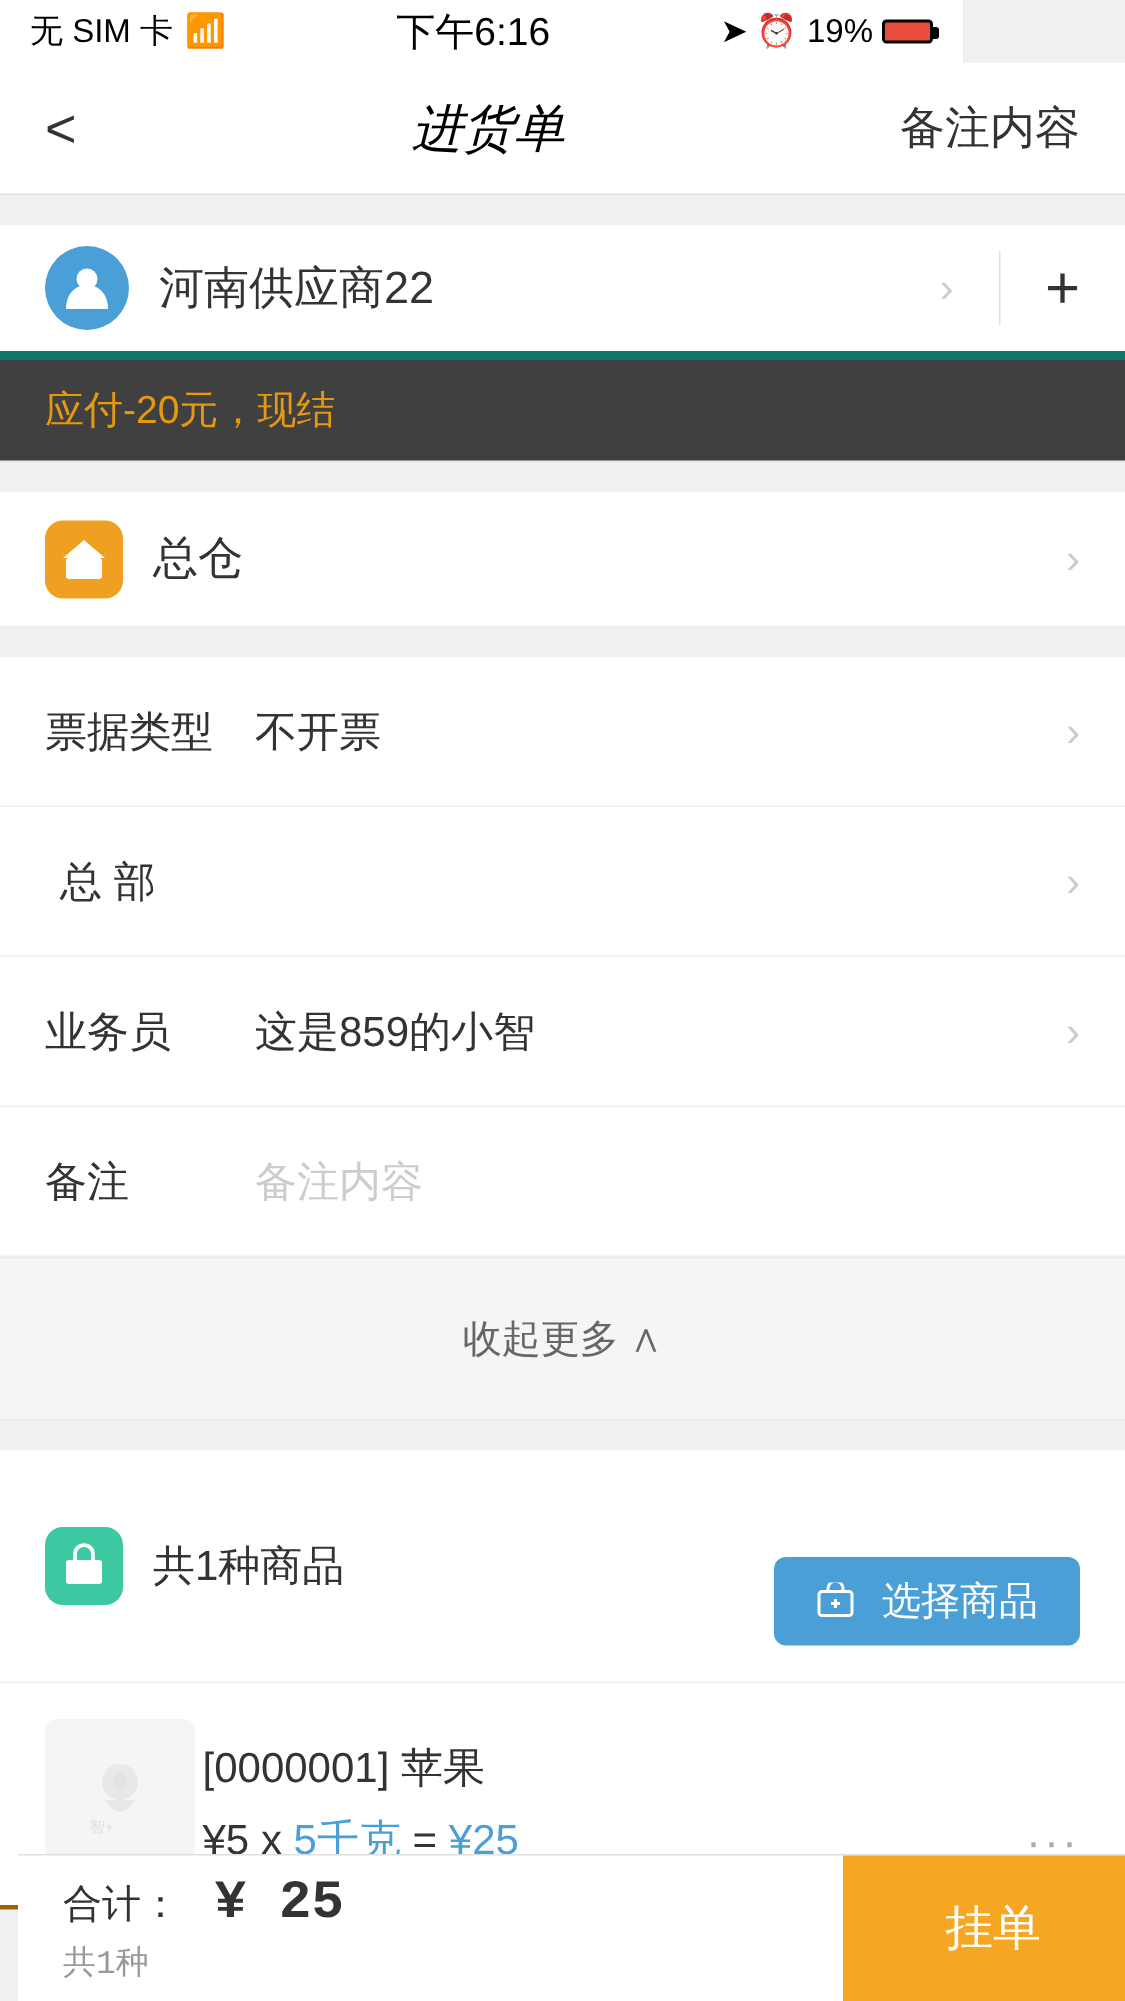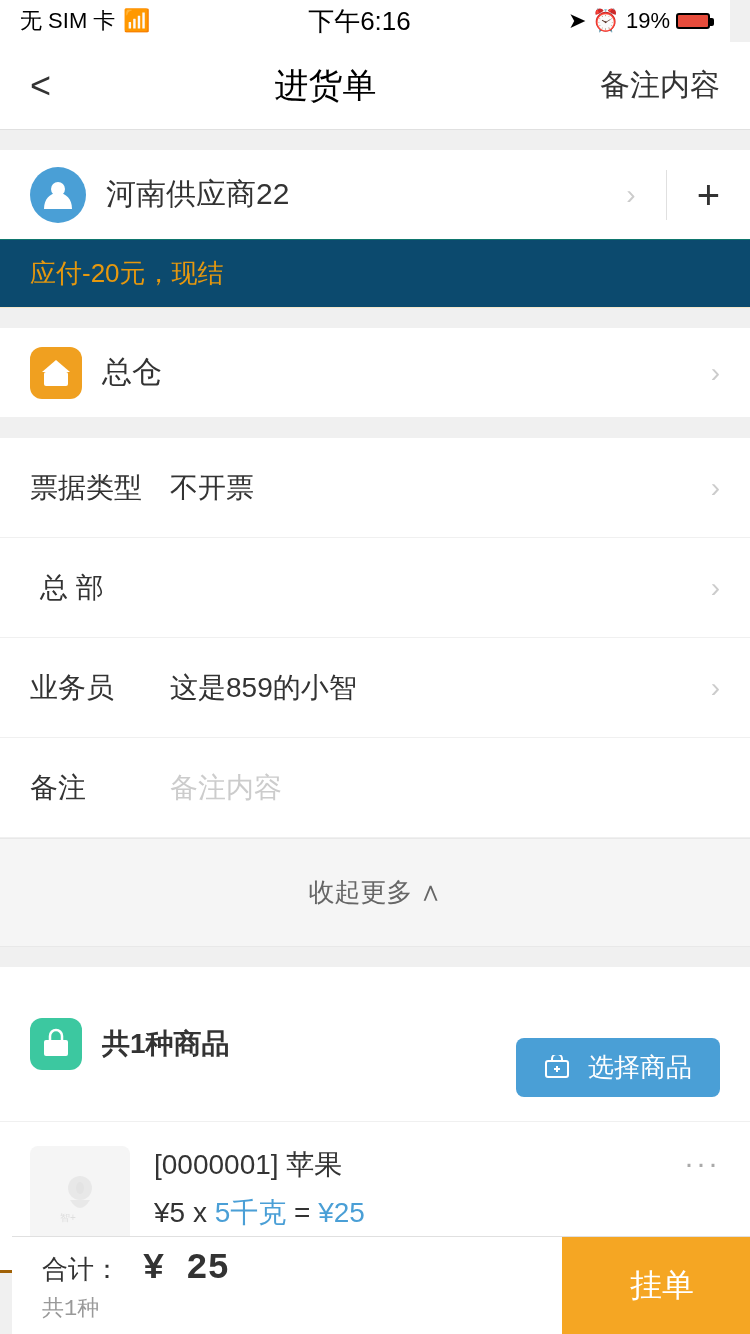--- a/index.html
+++ b/index.html
@@ -8,21 +8,21 @@
       font-family: -apple-system, "PingFang SC", "Helvetica Neue", Arial, sans-serif;
       background: #f0f0f0;
       width: 750px;
       min-height: 1334px;
       position: relative;
       font-size: 28px;
     }
 
     
     .status-bar {
-      width: 730px;
+      width: 642px;
       height: 42px;
       background: #fff;
       display: flex;
       align-items: center;
       justify-content: space-between;
       padding: 0 20px;
       font-size: 22px;
       color: #000;
     }
     .status-left { display: flex; align-items: center; gap: 8px; }
@@ -65,41 +65,42 @@
     }
     .nav-back {
       font-size: 36px;
       color: #333;
       cursor: pointer;
     }
     .nav-title {
       font-size: 34px;
       font-weight: 500;
       color: #000;
+      font-style: italic;
     }
     .nav-action {
       font-size: 30px;
       color: #333;
     }
 
     
     .section-gap {
       width: 750px;
       height: 20px;
       background: #f0f0f0;
     }
 
     
     .supplier-row {
       background: #fff;
       display: flex;
       align-items: center;
       padding: 0 30px;
       height: 90px;
-      border-bottom: 1px solid #0f766e;
+      border-bottom: 6px solid #0f766e;
     }
     .supplier-avatar {
       width: 56px; height: 56px;
       border-radius: 50%;
       background: #4a9fd6;
       display: flex; align-items: center; justify-content: center;
       color: #fff;
       font-size: 28px;
       margin-right: 20px;
       flex-shrink: 0;
@@ -121,21 +122,21 @@
       margin: 0 30px;
     }
     .add-btn {
       font-size: 40px;
       color: #333;
       line-height: 1;
     }
 
     
     .notice-bar {
-      background: #0c4a6e;
+      background: #404040;
       padding: 16px 30px;
       font-size: 26px;
       color: #e6980e;
       border-bottom: 1px solid #f5e8cc;
     }
 
     
     .section-row {
       background: #fff;
       display: flex;
@@ -217,21 +218,20 @@
       border-radius: 12px;
       display: flex; align-items: center; justify-content: center;
       color: #fff;
       font-size: 28px;
       flex-shrink: 0;
     }
     .product-count {
       flex: 1;
       font-size: 28px;
       color: #333;
-      font-weight: bold;
     }
     .btn-outline {
       padding: 12px 28px;
       border: 1.5px solid #4a9fd6;
       border-radius: 8px;
       color: #4a9fd6;
       font-size: 26px;
       background: #fff;
       cursor: pointer;
     }
@@ -246,23 +246,23 @@
       display: flex;
       align-items: center;
       gap: 18px;
       margin-top: 47px;
     }
 
     
     .product-item {
       background: #fff;
       display: flex;
-      align-items: flex-start;
+      align-items: flex-end;
       padding: 24px 30px;
-      gap: 24px;
+      gap: 5px;
       border-bottom: 3px solid #a16207;
       min-height: 140px;
     }
     .product-thumb {
       width: 100px; height: 100px;
       background: #f5f5f5;
       border-radius: 8px;
       display: flex; align-items: center; justify-content: center;
       flex-shrink: 0;
       overflow: hidden;

